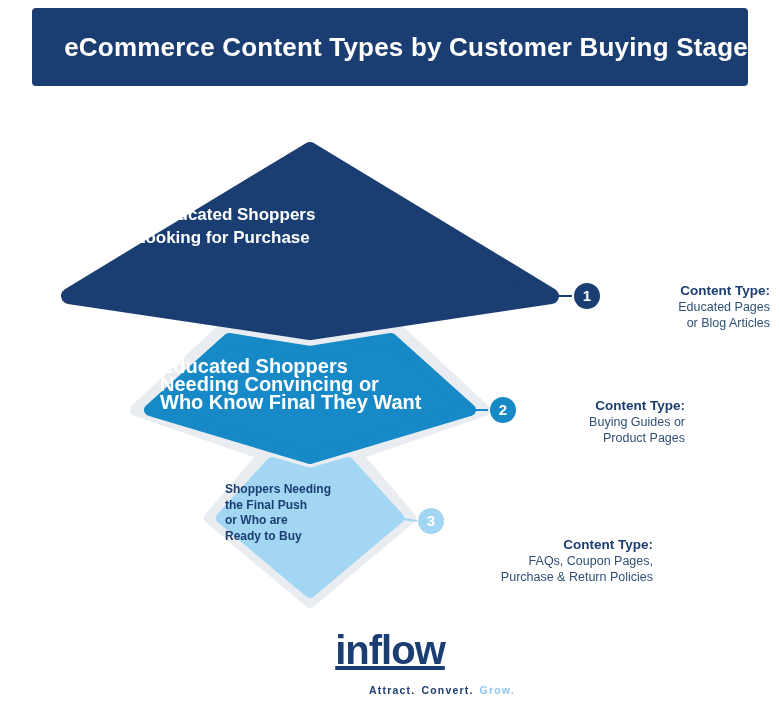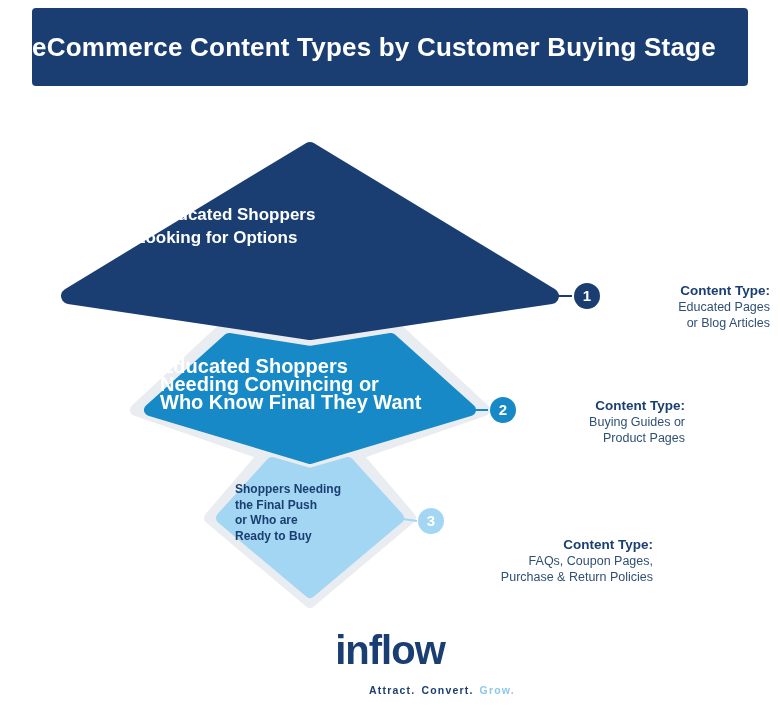--- a/index.html
+++ b/index.html
@@ -9,46 +9,46 @@
     background:#ffffff;
     font-family:"Liberation Sans", sans-serif;
     overflow:hidden;
   }
   
   #header{
     position:absolute;left:32px;top:8px;width:716px;height:78px;
     background:#1B3E72;border-radius:4px;
   }
   #header .title{
-    width:100%;height:78px;line-height:78px;text-align:left;
+    width:100%;height:78px;line-height:78px;text-align:right;
     color:#ffffff;font-size:26px;font-weight:bold;letter-spacing:0.2px;
   }
   
   #funnel-svg{position:absolute;left:0;top:0;width:780px;height:727px;}
   
   .stage-label{position:absolute;text-align:left;font-weight:bold;}
   #stage1-label{left:135px;top:203px;width:350px;font-size:17px;line-height:23px;color:#ffffff;}
   #stage2-label{left:160px;top:357px;width:300px;font-size:20px;line-height:18px;color:#ffffff;}
-  #stage3-label{left:235px;top:482px;width:150px;font-size:12px;line-height:15.5px;color:#1B3E72;}
+  #stage3-label{left:225px;top:482px;width:150px;font-size:12px;line-height:15.5px;color:#1B3E72;}
   
   .callout{position:absolute;text-align:right;}
   .callout .callout-title{font-size:13.5px;font-weight:bold;color:#1B3E72;margin-bottom:2px;}
   .callout .callout-detail{font-size:12.5px;line-height:15.5px;color:#2F5074;}
   #callout1{left:610px;top:283px;width:160px;}
   #callout2{left:525px;top:398px;width:160px;}
   #callout3{left:463px;top:537px;width:190px;}
   
   .circle-number{
     font-family:"Liberation Sans", sans-serif;
     font-size:15px;font-weight:bold;fill:#ffffff;text-anchor:middle;
   }
   
   #logo{
     position:absolute;left:0;top:628px;width:780px;text-align:center;
-    font-size:40px;font-weight:bold;color:#1B3E72;letter-spacing:-1px;
+    font-size:40px;font-weight:bold;color:#1B3E72;letter-spacing:-1px;text-decoration:underline;
   }
   #tagline{
     position:absolute;left:16px;top:684px;width:780px;text-align:center;
     font-size:10.5px;font-weight:bold;color:#1B3E72;letter-spacing:1.2px;margin-left:36px;
   }
   #tagline .tag-word{margin:0 3px;}
   #tagline .tag-accent{color:#8FC7EA;}
 </style>
 </head>
 <body>
@@ -79,21 +79,21 @@
     <circle cx="503" cy="410" r="13" fill="#1689C6"></circle>
     <circle cx="431" cy="521" r="13" fill="#A3D6F2"></circle>
 
     <text class="circle-number" x="587" y="301">1</text>
     <text class="circle-number" x="503" y="415">2</text>
     <text class="circle-number" x="431" y="526">3</text>
   </svg>
 
   <div id="stage1-label" class="stage-label">
     <div>Uneducated Shoppers</div>
-    <div>Looking for Options</div>
+    <div>Looking for Purchase</div>
   </div>
 
   <div id="stage2-label" class="stage-label">
     <div>Educated Shoppers</div>
     <div>Needing Convincing or</div>
     <div>Who Know Final They Want</div>
   </div>
 
   <div id="stage3-label" class="stage-label">
     <div>Shoppers Needing</div>

